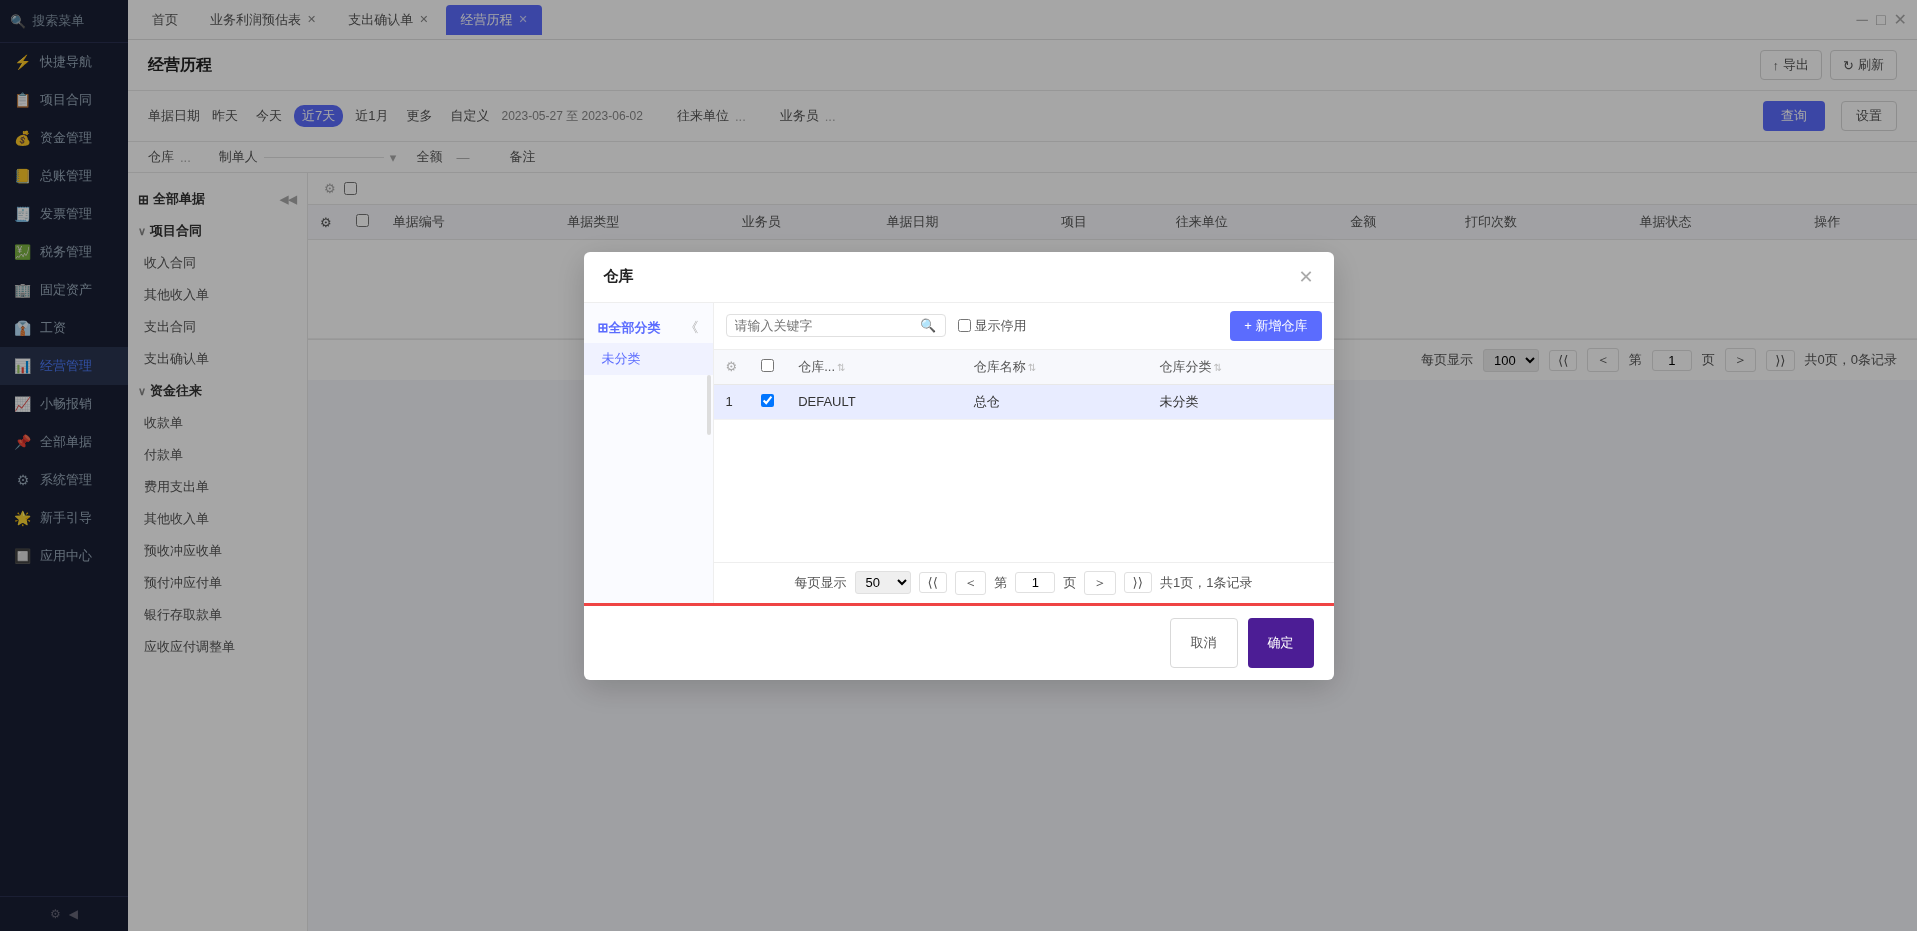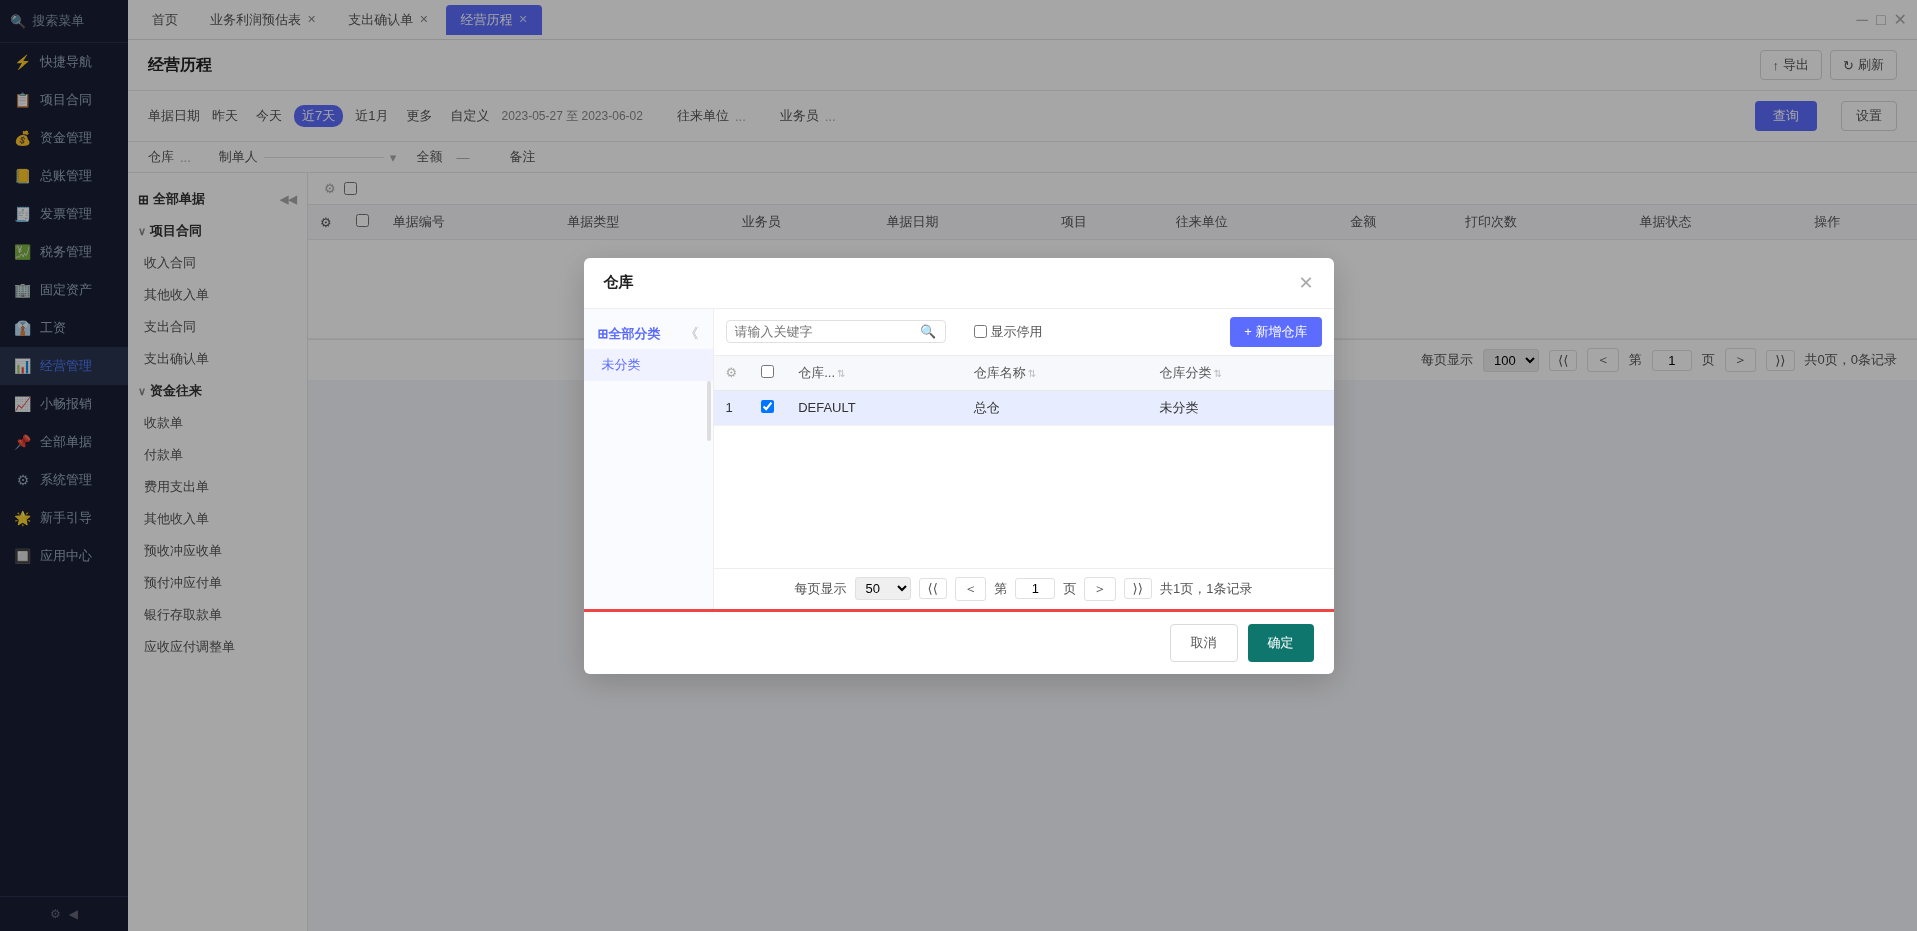--- a/index.html
+++ b/index.html
@@ -71,36 +71,36 @@
     .modal-header { padding: 14px 20px; border-bottom: 1px solid #eee; display: flex; align-items: center; justify-content: space-between; }
     .modal-title { font-size: 15px; font-weight: bold; color: #222; }
     .modal-close { font-size: 18px; color: #aaa; cursor: pointer; background: none; border: none; }
     .modal-body { display: flex; flex: 1; overflow: hidden; min-height: 300px; }
     .modal-sidebar { width: 130px; border-right: 1px solid #eee; background: #fafbff; padding: 10px 0; display: flex; flex-direction: column; }
     .modal-sidebar-header { padding: 6px 14px; font-size: 13px; color: #5b6cfe; font-weight: bold; display: flex; align-items: center; justify-content: space-between; }
     .modal-sidebar-item { padding: 7px 18px; font-size: 13px; color: #555; cursor: pointer; }
     .modal-sidebar-item.active { color: #5b6cfe; background: #f0f2ff; }
     .modal-collapse-btn { border: none; background: none; cursor: pointer; color: #aaa; font-size: 14px; }
     .modal-main { flex: 1; display: flex; flex-direction: column; overflow: hidden; }
-    .modal-toolbar { padding: 8px 12px; border-bottom: 1px solid #eee; display: flex; align-items: center; gap: 28px; }
+    .modal-toolbar { padding: 8px 12px; border-bottom: 1px solid #eee; display: flex; align-items: center; gap: 12px; }
     .modal-search-wrap { border: 1px solid #e0e0e0; border-radius: 4px; display: flex; align-items: center; padding: 3px 8px; flex: 1; max-width: 220px; }
     .modal-search-input { border: none; outline: none; font-size: 13px; flex: 1; color: #333; }
     .modal-search-icon { color: #aaa; font-size: 13px; }
     .modal-checkbox-label { display: flex; align-items: center; gap: 4px; font-size: 13px; color: #555; cursor: pointer; }
     .btn-add-warehouse { background: #5b6cfe; color: #fff; border: none; border-radius: 4px; padding: 6px 14px; font-size: 13px; cursor: pointer; margin-left: auto; }
     .modal-table-wrap { flex: 1; overflow-y: auto; }
     .modal-table { width: 100%; border-collapse: collapse; font-size: 13px; }
     .modal-table th { background: #f7f8fc; border-bottom: 1px solid #e8e8e8; padding: 8px 12px; text-align: left; color: #555; font-weight: normal; }
     .modal-table td { border-bottom: 1px solid #f2f2f2; padding: 8px 12px; color: #333; }
     .modal-table tr.selected td { background: #e8ecff; }
     .sort-icon { color: #bbb; font-size: 10px; margin-left: 2px; }
     .modal-pagination { padding: 8px 16px; border-top: 1px solid #eee; display: flex; align-items: center; justify-content: center; gap: 8px; font-size: 13px; color: #555; }
     .modal-footer { padding: 12px 20px; border-top: 3px solid #ef4444; display: flex; justify-content: flex-end; gap: 10px; }
     .btn-cancel { border: 1px solid #d9d9d9; background: #fff; border-radius: 4px; padding: 6px 20px; font-size: 13px; cursor: pointer; color: #555; }
-    .btn-confirm { background: #0f766e; color: #fff; border: none; border-radius: 4px; padding: 10px 20px; font-size: 13px; cursor: pointer; }
+    .btn-confirm { background: #4c1d95; color: #fff; border: none; border-radius: 4px; padding: 16px 20px; font-size: 13px; cursor: pointer; }
 
     .gear-icon { color: #aaa; cursor: pointer; }
     .checkbox-cell { width: 30px; text-align: center; }
   </style>
 </head>
 <body>
 
 <div class="sidebar">
   <div class="sidebar-search">
     <span>🔍</span>
@@ -219,21 +219,21 @@
       <span class="date-range">2023-05-27 至 2023-06-02</span>
     </div>
     <div class="filter-item" style="margin-left:20px;">
       <span class="filter-label">往来单位</span>
       <span class="filter-dots">...</span>
     </div>
     <div class="filter-item" style="margin-left:20px;">
       <span class="filter-label">业务员</span>
       <span class="filter-dots">...</span>
     </div>
-    <div style="margin-left:auto; display:flex; gap:24px;">
+    <div style="margin-left:auto; display:flex; gap:16px;">
       <button class="btn-query">查询</button>
       <button class="btn-settings">设置</button>
     </div>
   </div>
 
   <div class="filter-bar2">
     <div class="filter-item2">
       <span class="filter-label">仓库</span>
       <span class="filter-dots">...</span>
     </div>

